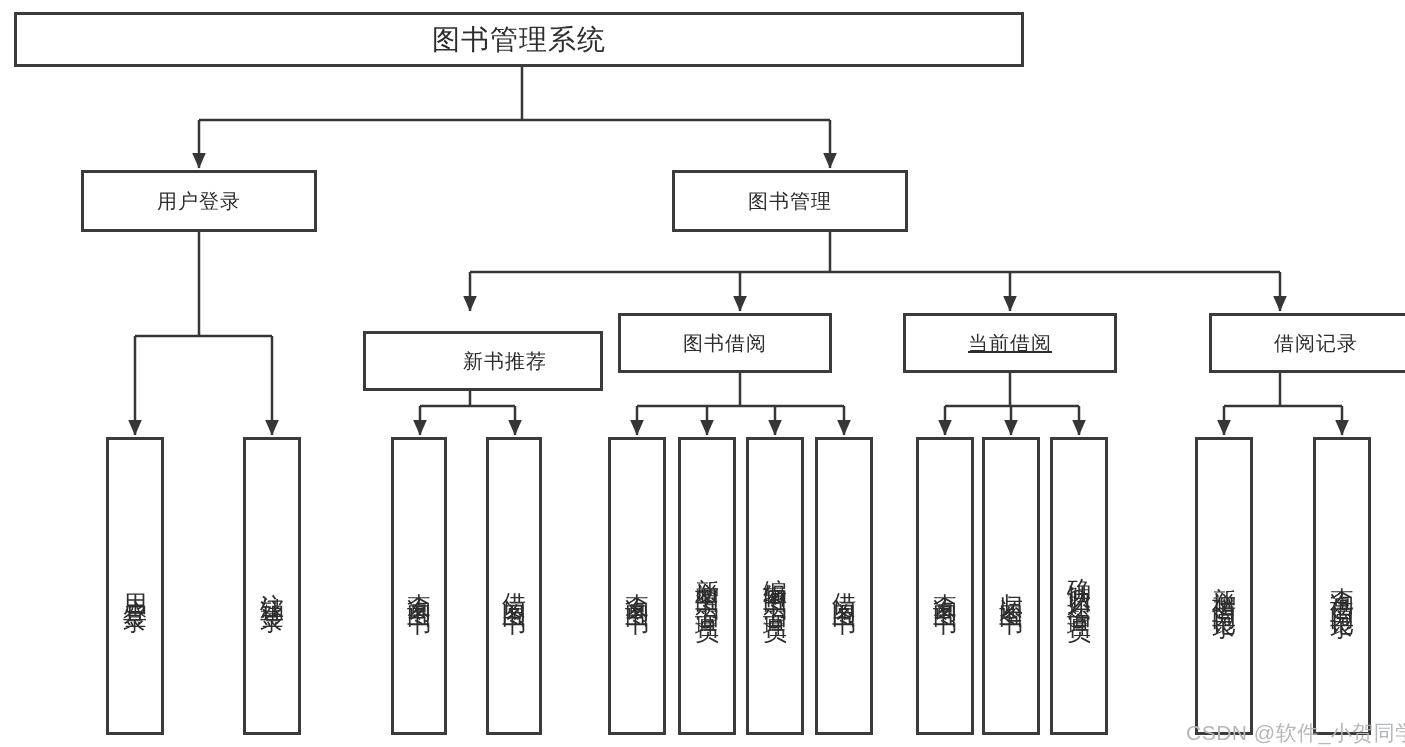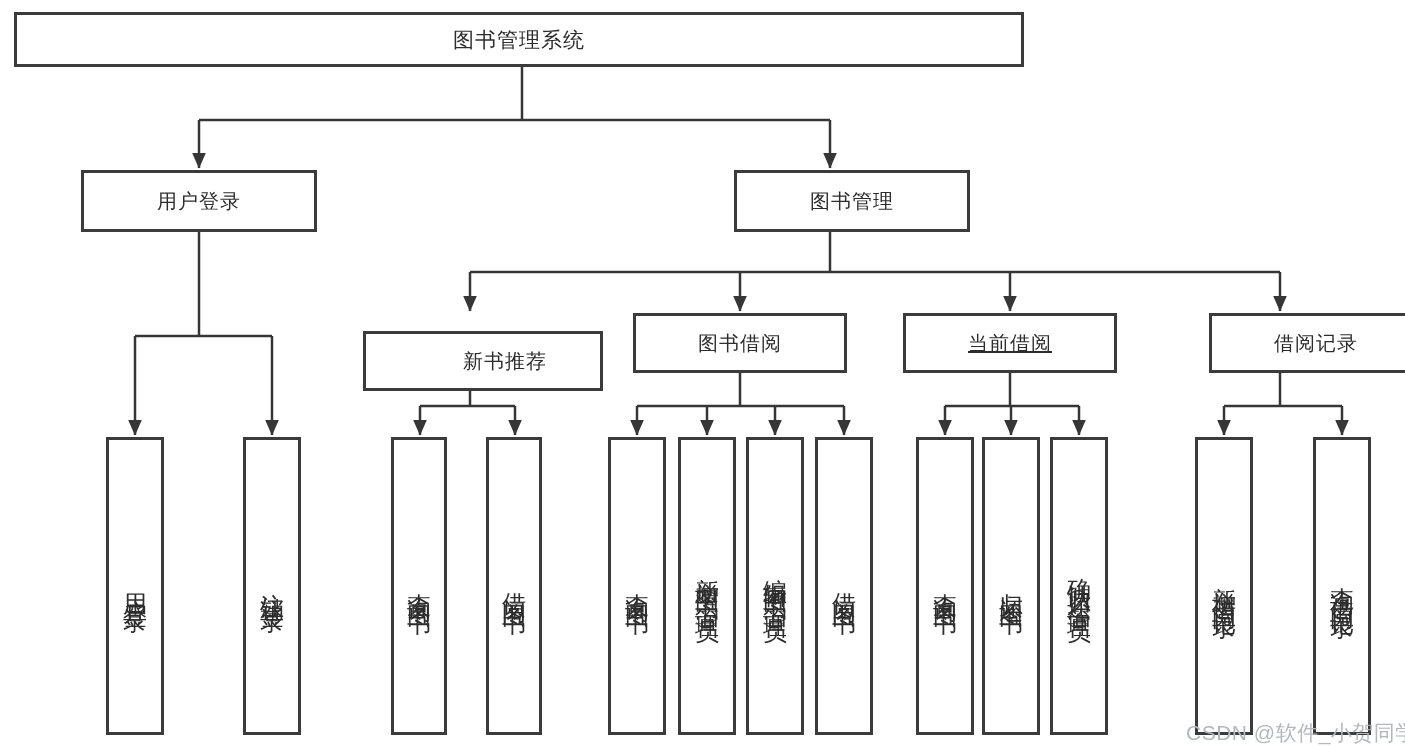--- a/index.html
+++ b/index.html
@@ -24,21 +24,21 @@
     background:#ffffff;
     border:3px solid #3b3b3b;
     display:flex;
     align-items:center;
     justify-content:center;
     font-size:20px;
     letter-spacing:1px;
     z-index:2;
     white-space:nowrap;
   }
-  .node.root { font-size:21px; }
+  .node.root { font-size:28px; }
   .vnode {
     position:absolute;
     box-sizing:border-box;
     background:#ffffff;
     border:3px solid #3b3b3b;
     display:flex;
     align-items:center;
     justify-content:center;
     top:437px;
     width:58px;
@@ -129,24 +129,24 @@
         <path d="M1224 406 H1342"></path>
         <path d="M1224 406 V435" marker-end="url(#ah)"></path>
         <path d="M1342 406 V435" marker-end="url(#ah)"></path>
       </g>
     </g>
   </svg>
 
   <div class="node root" style="left:14px; top:12px; width:1010px; height:55px;">图书管理系统</div>
 
   <div class="node" style="left:81px; top:170px; width:236px; height:62px;">用户登录</div>
-  <div class="node" style="left:734px; top:170px; width:236px; height:62px;">图书管理</div>
+  <div class="node" style="left:672px; top:170px; width:236px; height:62px;">图书管理</div>
 
   <div class="node" style="left:363px; top:331px; width:240px; height:60px;padding-left:44px;">新书推荐</div>
-  <div class="node" style="left:633px; top:313px; width:214px; height:60px;">图书借阅</div>
+  <div class="node" style="left:618px; top:313px; width:214px; height:60px;">图书借阅</div>
   <div class="node" style="left:903px; top:313px; width:214px; height:60px;text-decoration:underline;">当前借阅</div>
   <div class="node" style="left:1209px; top:313px; width:214px; height:60px;">借阅记录</div>
 
   <div class="vnode" style="left:106px;">
     <span>用户登录</span>
   </div>
   <div class="vnode" style="left:243px;">
     <span>注销登录</span>
   </div>
 

